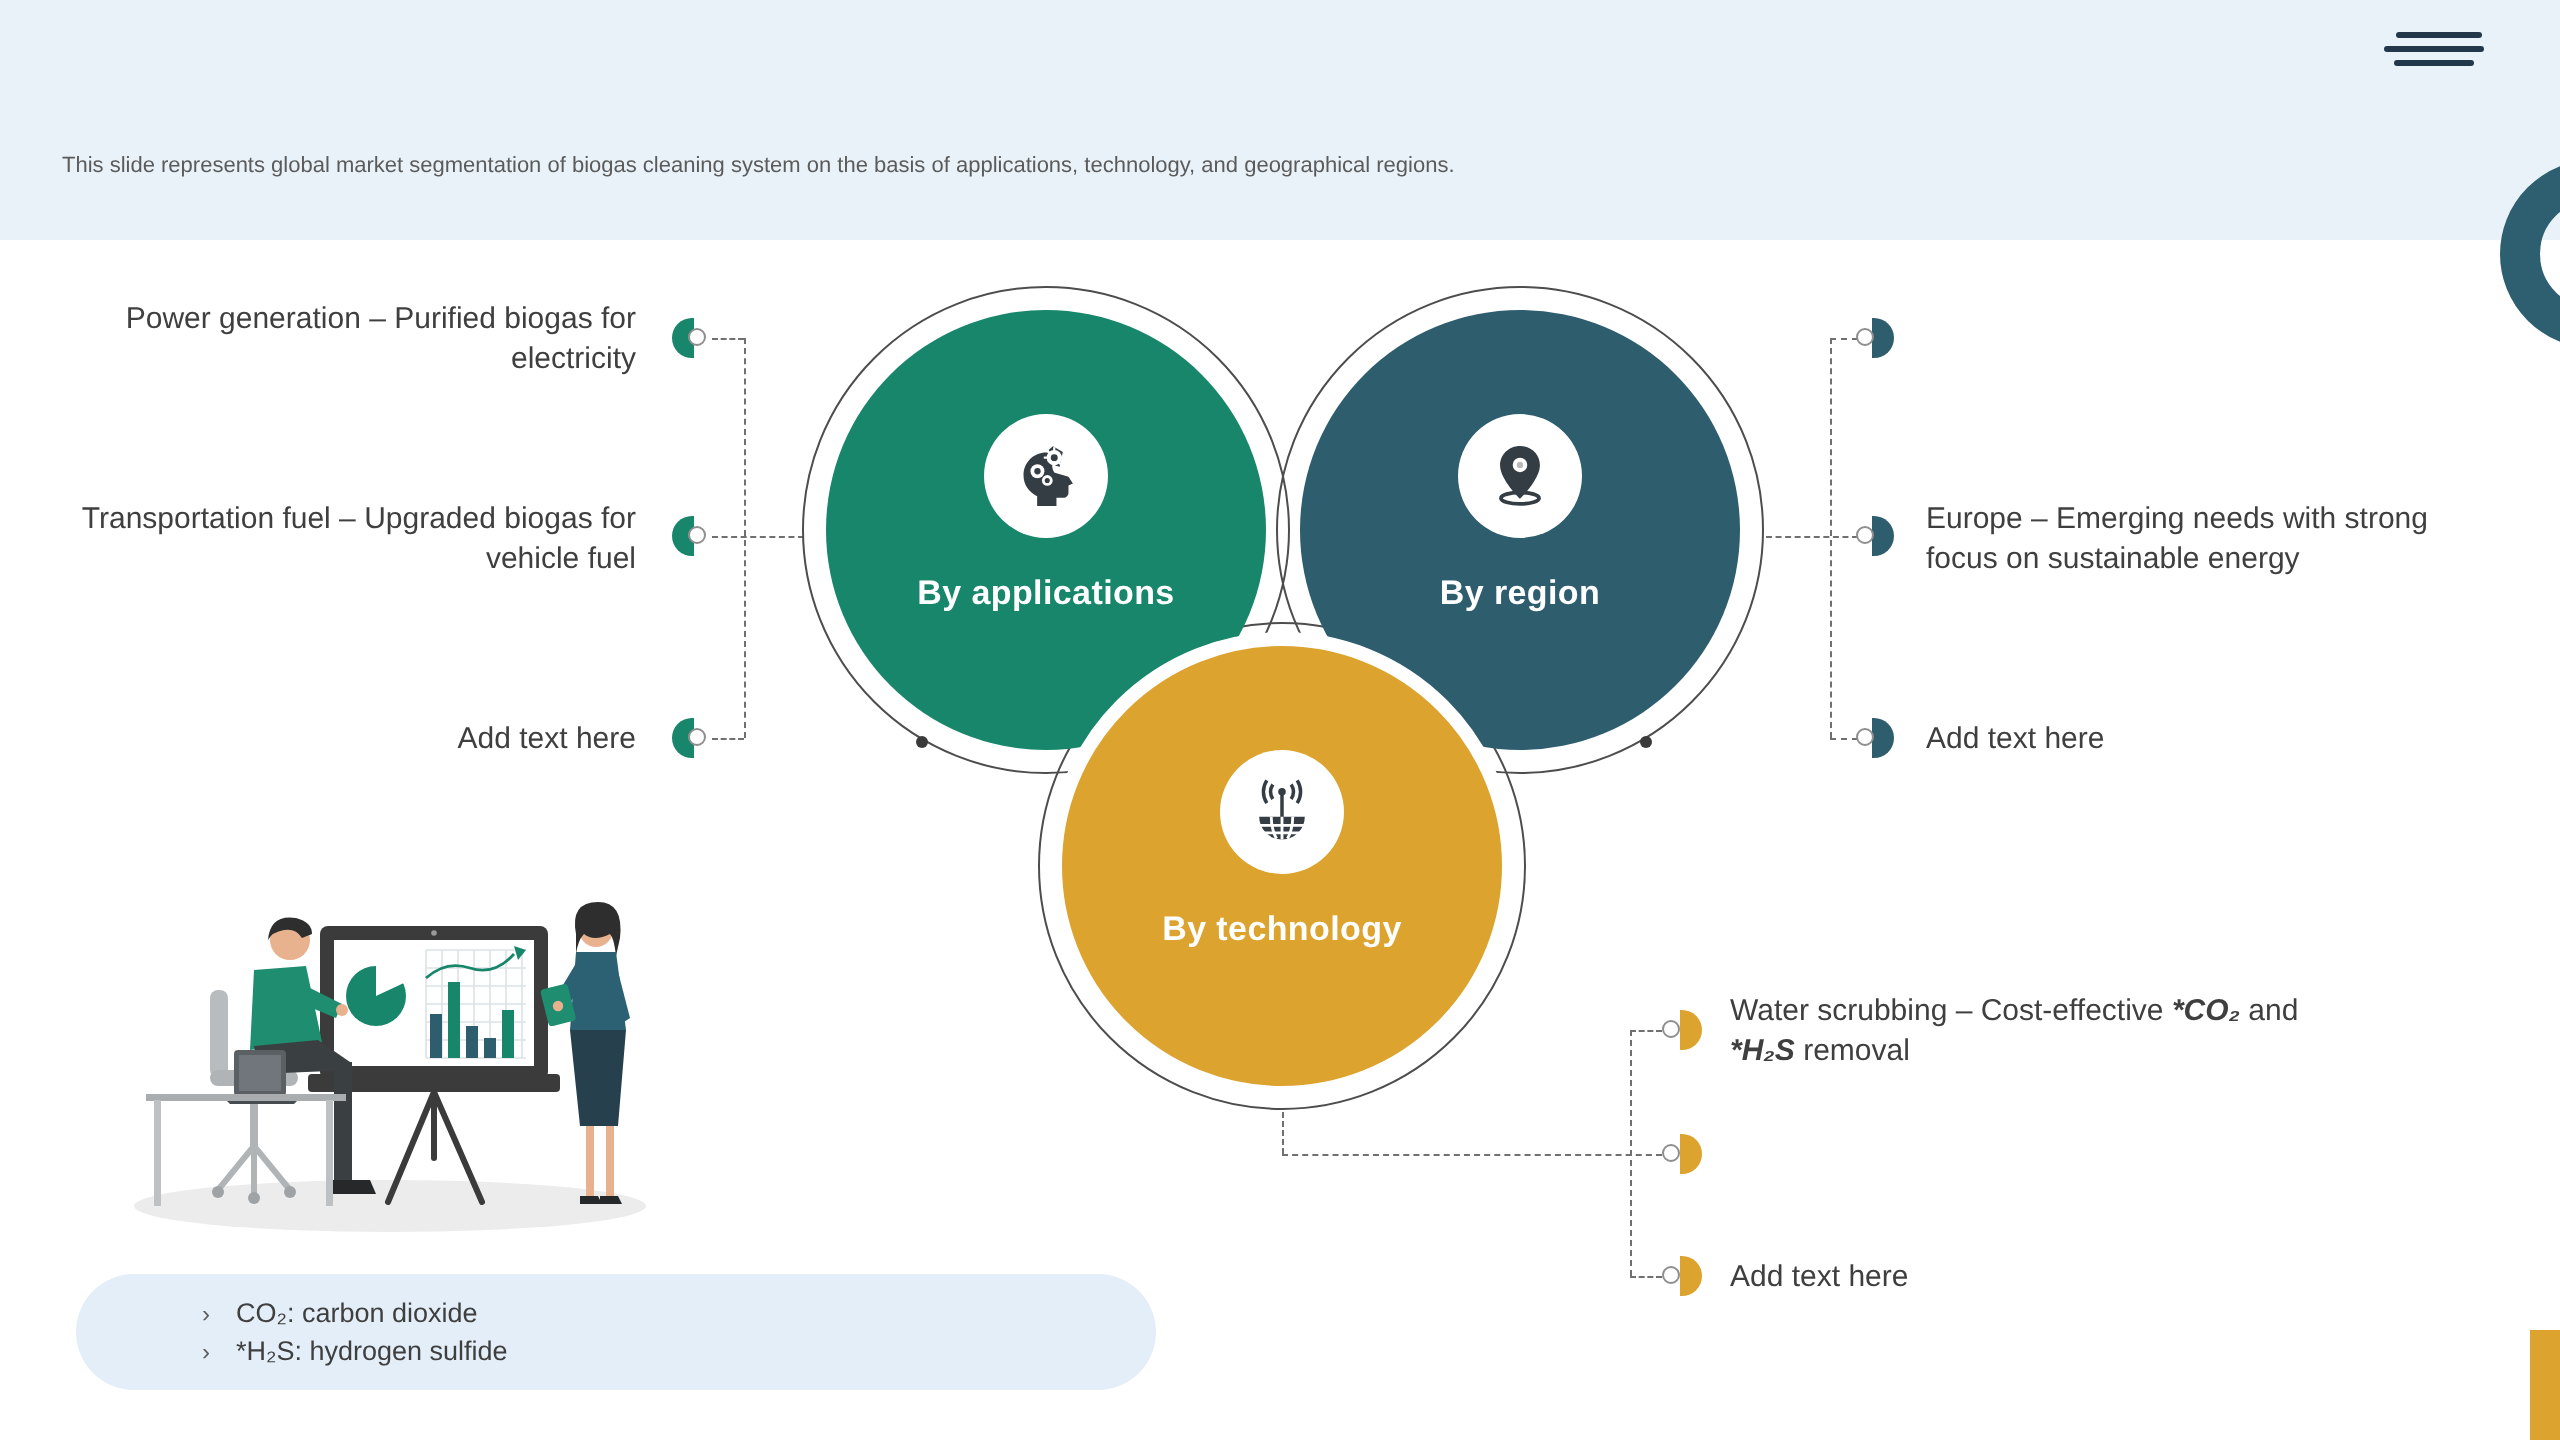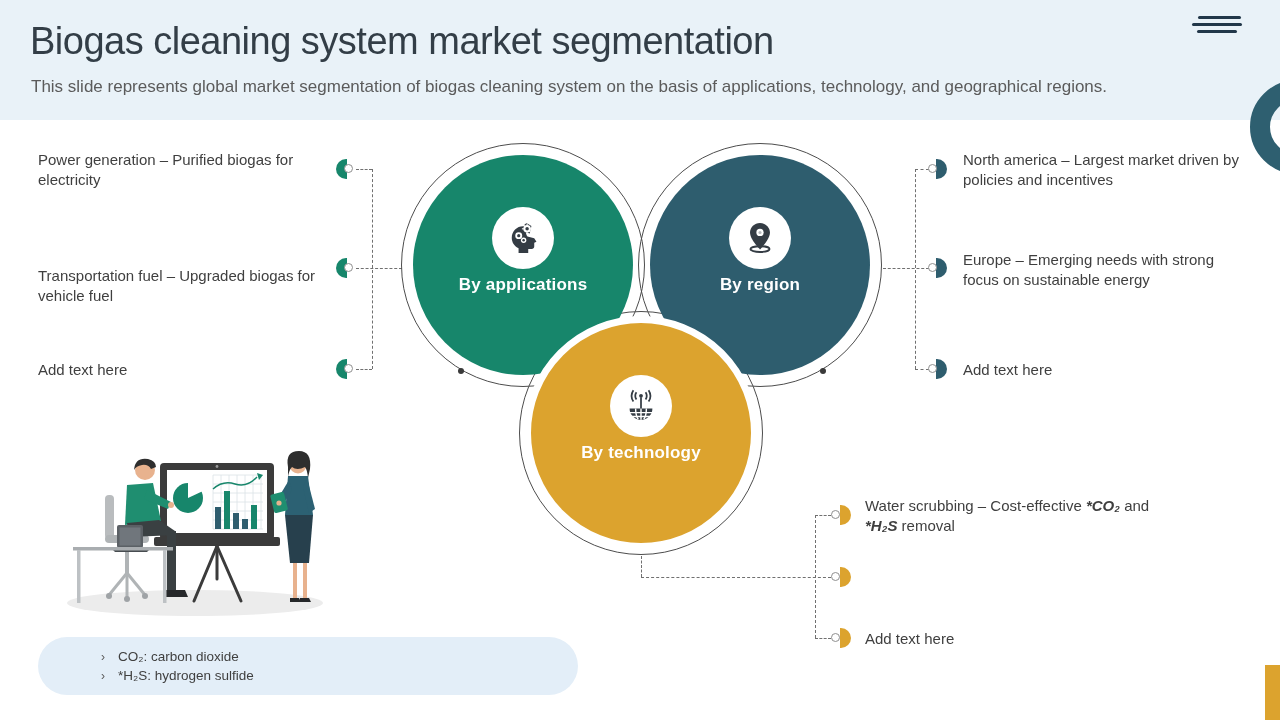--- a/index.html
+++ b/index.html
@@ -6,21 +6,21 @@
   html,body { background:#9aa0a6; }
   #slide {
     position:relative; width:1280px; height:720px; overflow:hidden;
     background:#ffffff; font-family:"Liberation Sans", sans-serif; color:#3f3f3f;
     margin:0 auto;
   }
   
   .header-band { position:absolute; left:0; top:0; width:1280px; height:120px; background:#e9f2f8; }
   .page-title { position:absolute; left:30px; top:20px; font-size:38px; font-weight:400;
     color:#333e47; letter-spacing:-0.5px; white-space:nowrap; }
-  .page-subtitle { position:absolute; left:31px; top:77px; font-size:17px; color:#5b5b5b;text-align:center; }
+  .page-subtitle { position:absolute; left:31px; top:77px; font-size:11px; color:#5b5b5b;text-align:center; }
   .hamburger { position:absolute; left:1192px; top:16px; width:50px; height:22px; cursor:pointer; }
   .hamburger .bar { height:3.2px; background:#22384a; border-radius:2px; margin-bottom:3.6px; }
   .hamburger .b1 { width:43px; margin-left:6px; }
   .hamburger .b2 { width:50px; }
   .hamburger .b3 { width:40px; margin-left:5px; }
   .ring-accent { position:absolute; left:1250px; top:80px; width:94px; height:94px;
     border-radius:50%; border:20px solid #2e5f70; }
   .gold-accent-bar { position:absolute; left:1265px; top:665px; width:15px; height:55px; background:#dca32e; }
 
   
@@ -31,55 +31,54 @@
   .ring-tech { left:519px; top:311px; }
   .arc-dot { position:absolute; width:6px; height:6px; border-radius:50%; background:#3a3a3a; z-index:2; }
   .circle { position:absolute; width:220px; height:220px; border-radius:50%; z-index:3; }
   .c-app  { left:413px; top:155px; background:#17866b; }
   .c-reg  { left:650px; top:155px; background:#2e5d6e; }
   .c-tech { left:524px; top:316px; width:234px; height:234px; border:7px solid #ffffff;
     background:#dca32e; z-index:4; }
   .badge { position:absolute; left:50%; top:52px; transform:translateX(-50%);
     width:62px; height:62px; border-radius:50%; background:#ffffff;
     display:flex; align-items:center; justify-content:center; }
-  .circle .label { position:absolute; top:120px; left:0; width:100%; text-align:center;
+  .circle .label { position:absolute; top:132px; left:0; width:100%; text-align:center;
     color:#ffffff; font-weight:700; font-size:17px; letter-spacing:0.2px; }
 
   
   .dash-h { position:absolute; border-top:1px dashed #707070; height:0; z-index:0; }
   .dash-v { position:absolute; border-left:1px dashed #707070; width:0; z-index:0; }
 
   
   .half { position:absolute; width:11px; height:20px; z-index:2; }
   .half.left  { border-radius:10px 0 0 10px; }
   .half.right { border-radius:0 10px 10px 0; }
   .half.green { background:#17866b; } .half.teal { background:#2e5d6e; } .half.gold { background:#dca32e; }
   .mdot { position:absolute; width:9px; height:9px; border-radius:50%;
     background:#ffffff; border:1px solid #8f8f8f; z-index:3; }
 
   
   .item { position:absolute; font-size:15px; line-height:19.5px; color:#3f3f3f; }
-  .item.r { }
+  .item.r { text-align:right; }
   .b { font-weight:700;font-style:italic; }
 
   
   .footnote-box { position:absolute; left:38px; top:637px; width:540px; height:58px;
     background:#e3eef8; border-radius:29px; padding:11px 0 0 50px; }
   .fn-row { display:flex; align-items:baseline; font-size:13.5px; color:#3f3f3f; line-height:18.5px; }
   .fn-chevron { color:#5b5b5b; width:30px; text-align:center; font-size:12px; }
   .footer-note { position:absolute; left:0; top:701px; width:1280px; text-align:center;
     font-size:11px; color:#828282; }
 </style>
 </head>
 <body>
 
 <div id="slide">
 
   <div class="header-band">
-    <div class="page-title">Biogas cleaning system market segmentation</div>
     <div class="page-subtitle">This slide represents global market segmentation of biogas cleaning system on the basis of applications, technology, and geographical regions.</div>
   </div>
 
   <div class="hamburger">
     <div class="bar b1"></div>
     <div class="bar b2"></div>
     <div class="bar b3"></div>
   </div>
 
   <div class="ring-accent"></div>
@@ -179,24 +178,23 @@
         <ellipse cx="12" cy="19" rx="6" ry="1.8" fill="none" stroke="#343c44" stroke-width="1.2"></ellipse>
         <path fill="#343c44" d="M12 2.5c-3.5 0-6.3 2.7-6.3 6.1 0 4.5 6.3 10.6 6.3 10.6s6.3-6.1 6.3-10.6c0-3.4-2.8-6.1-6.3-6.1z"></path>
         <circle cx="12" cy="8.5" r="2.3" fill="#ffffff"></circle>
         <circle cx="12" cy="8.5" r="1" fill="#343c44" opacity="0.35"></circle>
       </svg>
     </div>
     <div class="label">By region</div>
   </div>
 
   <div class="item r" style="left:38px; top:150px; width:280px;">Power generation – Purified biogas for electricity</div>
-  <div class="item r" style="left:38px; top:250px; width:280px;margin-top:16px;">Transportation fuel – Upgraded biogas for vehicle fuel</div>
+  <div class="item r" style="left:38px; top:250px; width:280px;">Transportation fuel – Upgraded biogas for vehicle fuel</div>
   <div class="item r" style="left:38px; top:360px; width:280px;">Add text here</div>
 
-  <div class="item" style="left:963px; top:150px; width:285px;">North america – Largest market driven by policies and incentives</div>
   <div class="item" style="left:963px; top:250px; width:285px;">Europe – Emerging needs with strong focus on sustainable energy</div>
   <div class="item" style="left:963px; top:360px; width:285px;">Add text here</div>
 
   <div class="item" style="left:865px; top:496px; width:290px;"><span>Water scrubbing – Cost-effective </span><span class="b">*CO₂</span><span> and </span><span class="b">*H₂S</span><span> removal</span></div>
   <div class="item" style="left:865px; top:629px; width:200px;">Add text here</div>
 
   <svg style="position:absolute; left:55px; top:443px;" width="290" height="180" viewBox="0 0 290 180">
     <ellipse cx="140" cy="160" rx="128" ry="13" fill="#ececec"></ellipse>
 
     <g>

